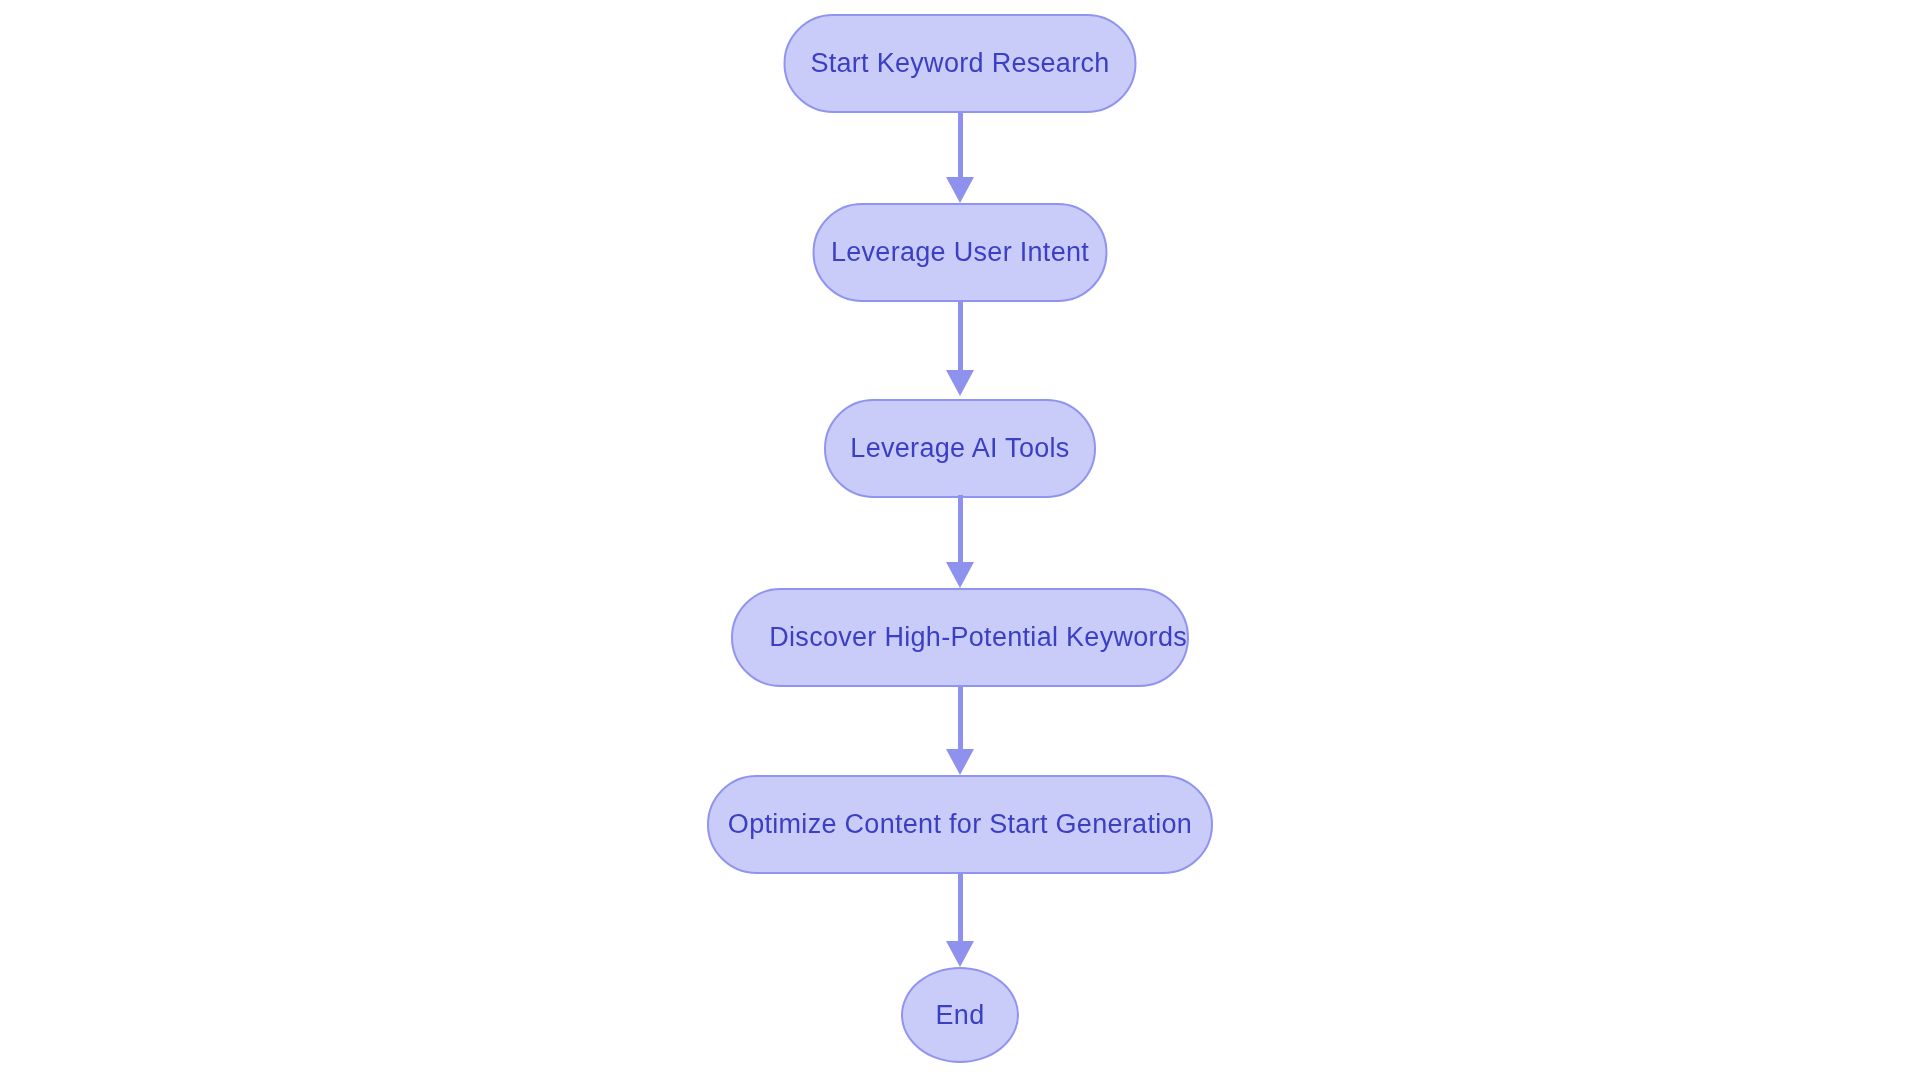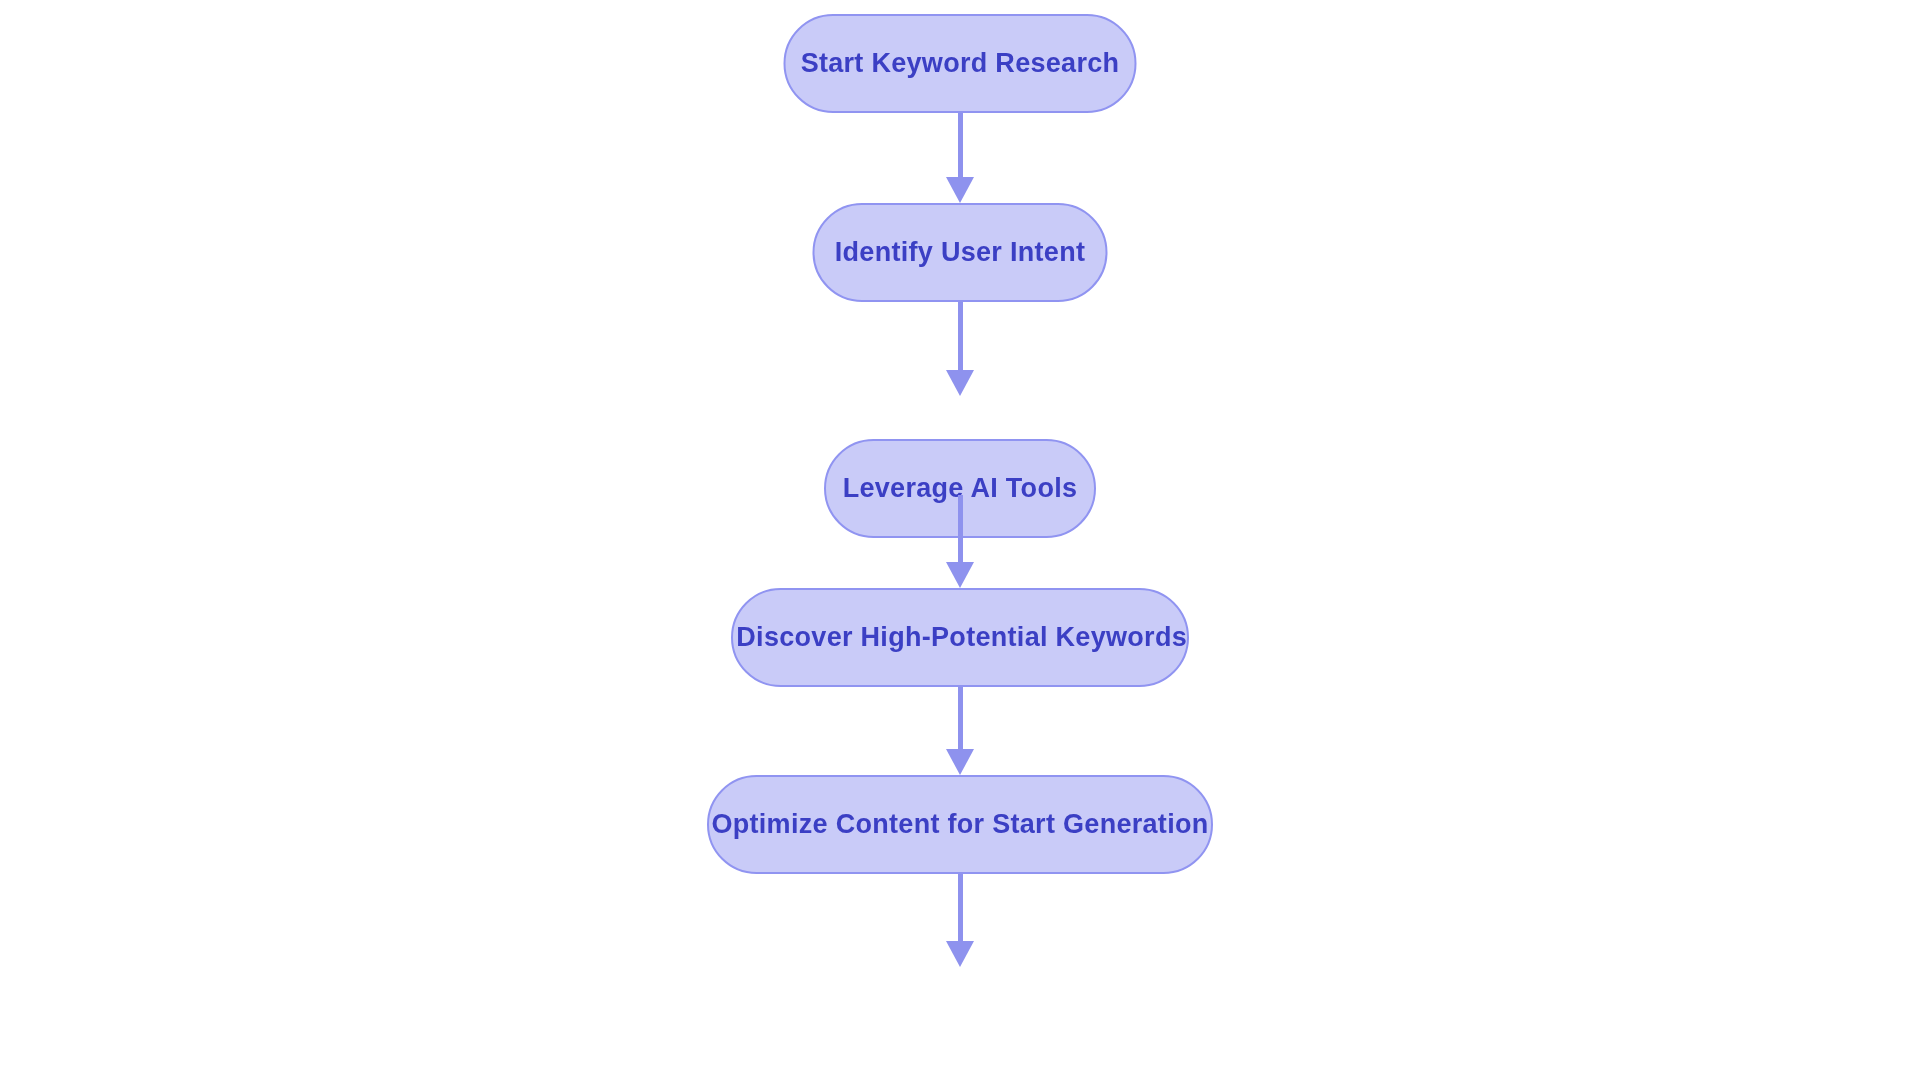--- a/index.html
+++ b/index.html
@@ -29,28 +29,27 @@
     display:flex;
     align-items:center;
     justify-content:center;
     background:var(--fill);
     border:2px solid var(--border);
     color:var(--text);
     font-size:27px;
     letter-spacing:0.3px;
     white-space:nowrap;
     text-align:center;
-    font-weight:bold;
   }
   .pill{ border-radius:50px; height:99px; }
   .circle{ border-radius:50%; }
 
   .n1{ top:14px;  width:353px; }
   .n2{ top:203px; width:295px; }
-  .n3{ top:399px; width:272px;margin-top:40px; }
+  .n3{ top:399px; width:272px; }
   .n4{ top:588px; width:458px;justify-content:flex-end; }
   .n5{ top:775px; width:506px; }
   .n6{ top:967px; width:118px; height:96px; }
 
   .arrow{
     position:absolute;
     left:50%;
     transform:translateX(-50%);
     display:flex;
     flex-direction:column;
@@ -81,21 +80,21 @@
   <div class="node pill n1">
     <span>Start Keyword Research</span>
   </div>
 
   <div class="arrow a1">
     <div class="stem"></div>
     <div class="head"></div>
   </div>
 
   <div class="node pill n2">
-    <span>Identify User Intent</span>
+    <span>Leverage User Intent</span>
   </div>
 
   <div class="arrow a2">
     <div class="stem"></div>
     <div class="head"></div>
   </div>
 
   <div class="node pill n3">
     <span>Leverage AI Tools</span>
   </div>
@@ -116,14 +115,17 @@
 
   <div class="node pill n5">
     <span>Optimize Content for Start Generation</span>
   </div>
 
   <div class="arrow a5">
     <div class="stem"></div>
     <div class="head"></div>
   </div>
 
+  <div class="node circle n6">
+    <span>End</span>
+  </div>
 
 </div>
 
 </body></html>

